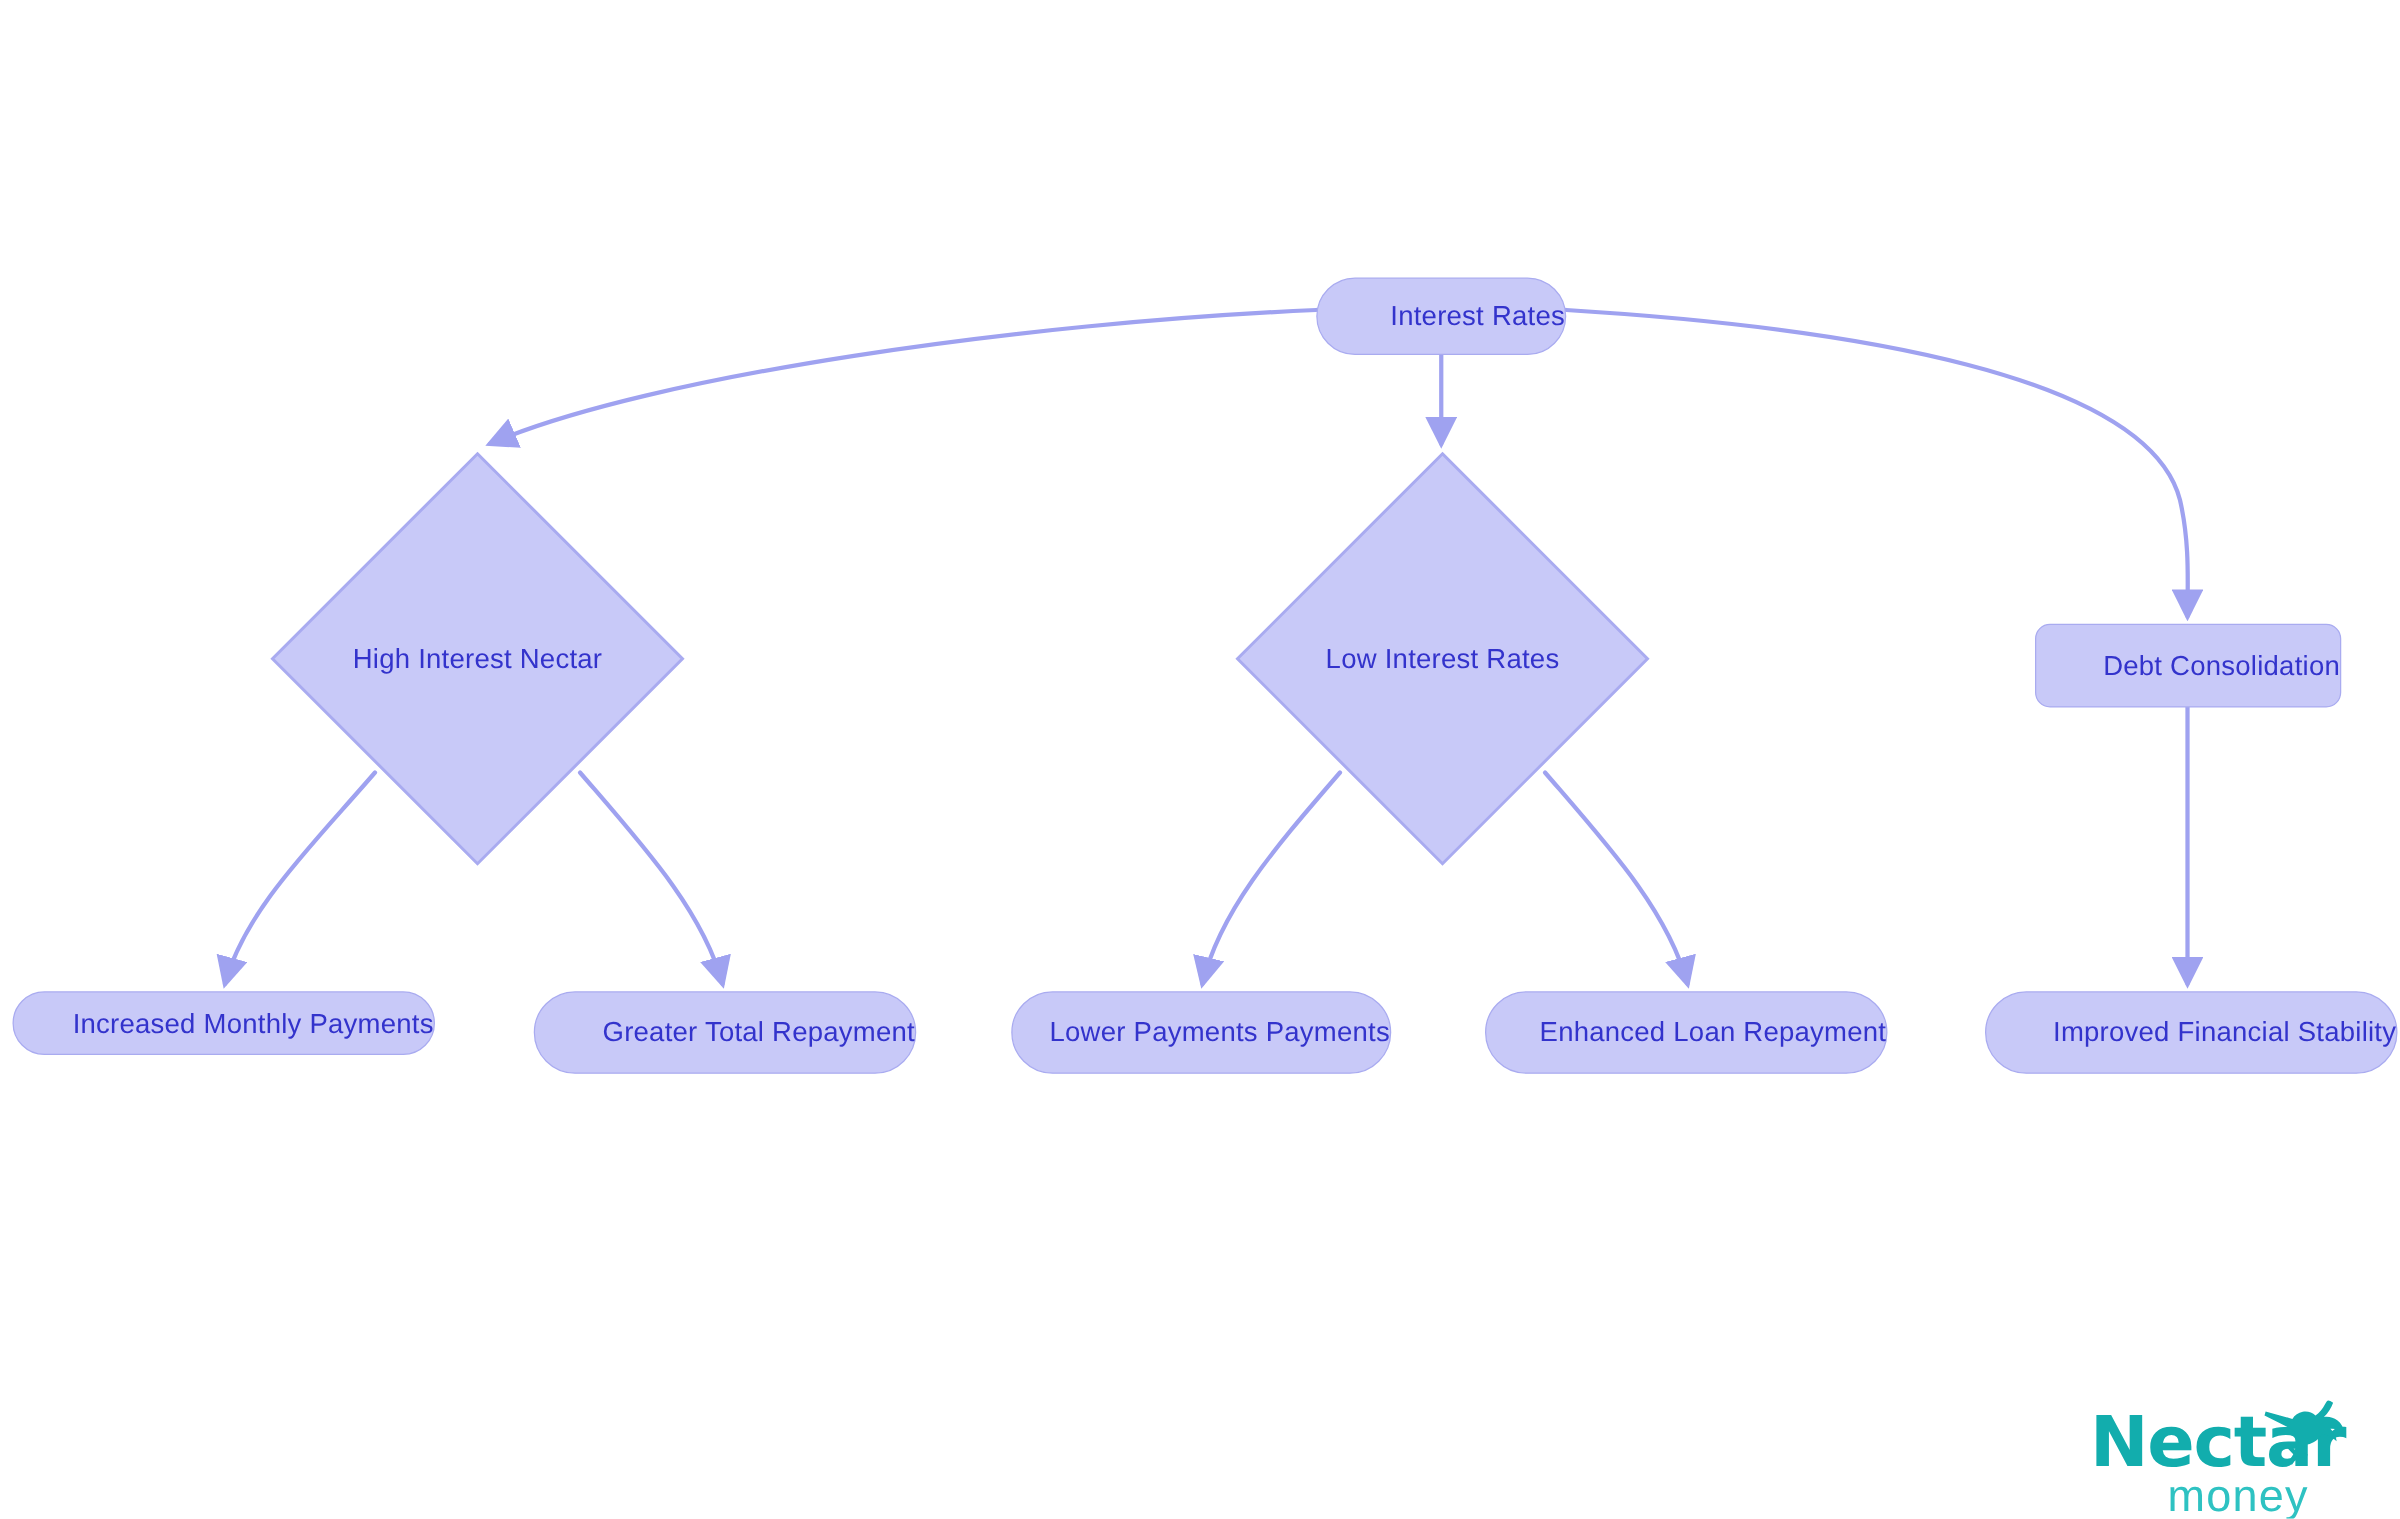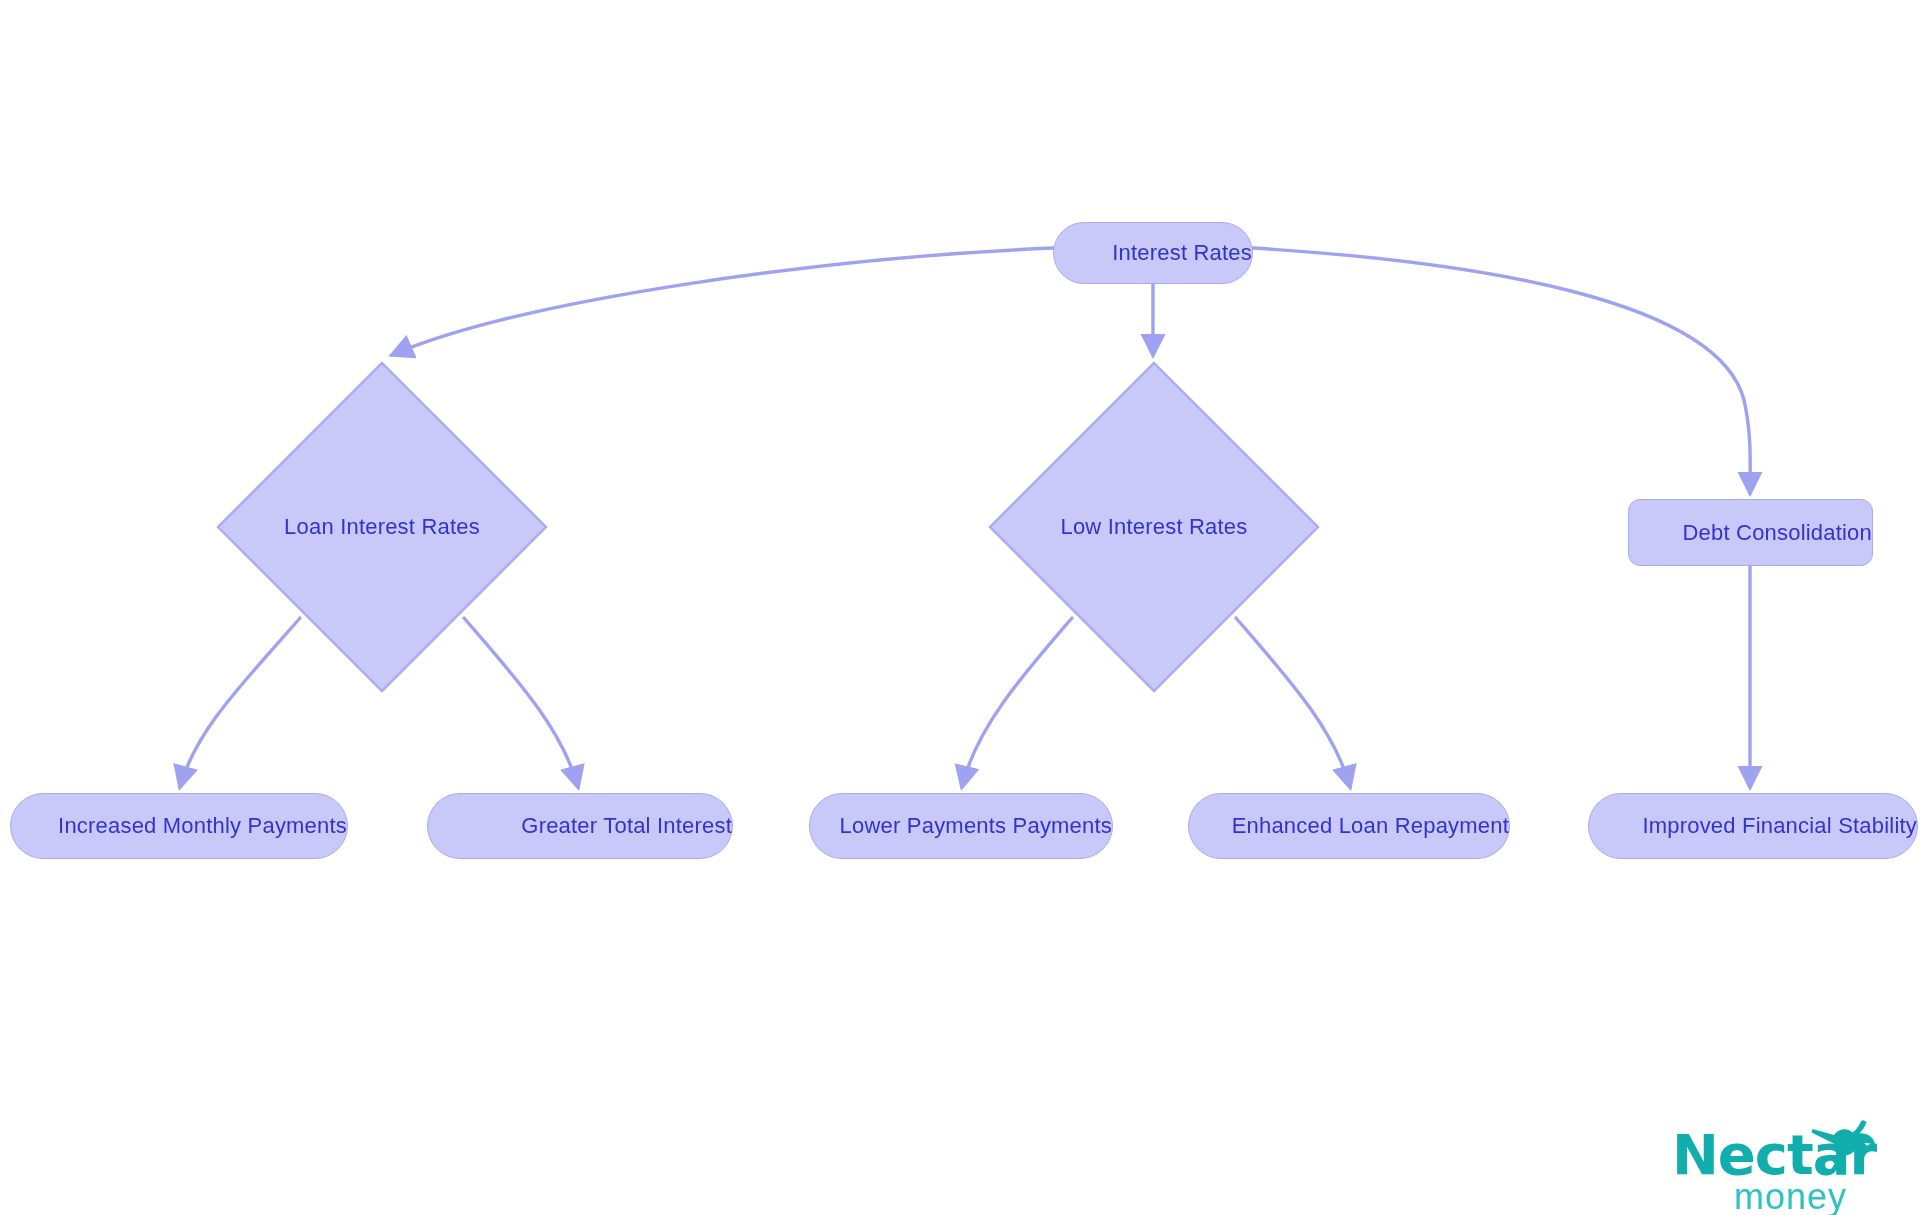--- a/index.html
+++ b/index.html
@@ -134,40 +134,40 @@
   </svg>
 
   <div class="node pill" style="left:1053px; top:222px; width:200px; height:62px;">
     <span>Interest Rates</span>
   </div>
 
   <div class="diamond-wrap" style="left:216px; top:361px; width:332px; height:332px;">
     <svg class="diamond-shape" viewBox="0 0 332 332" xmlns="http://www.w3.org/2000/svg">
       <polygon points="166,2 330,166 166,330 2,166" fill="#c8c9f8" stroke="#a9abf0" stroke-width="2.4"></polygon>
     </svg>
-    <div class="diamond-label">Loan Interest Rates</div>
+    <div class="diamond-label">High Interest Nectar</div>
   </div>
 
   <div class="diamond-wrap" style="left:988px; top:361px; width:332px; height:332px;">
     <svg class="diamond-shape" viewBox="0 0 332 332" xmlns="http://www.w3.org/2000/svg">
       <polygon points="166,2 330,166 166,330 2,166" fill="#c8c9f8" stroke="#a9abf0" stroke-width="2.4"></polygon>
     </svg>
     <div class="diamond-label">Low Interest Rates</div>
   </div>
 
   <div class="node rounded" style="left:1628px; top:499px; width:245px; height:67px;">
     <span>Debt Consolidation</span>
   </div>
 
-  <div class="node pill" style="left:10px; top:793px; width:338px; height:66px;">
+  <div class="node pill" style="left:10px; top:793px; width:338px; height:51px;">
     <span>Increased Monthly Payments</span>
   </div>
 
   <div class="node pill" style="left:427px; top:793px; width:306px; height:66px;">
-    <span>Greater Total Interest</span>
+    <span>Greater Total Repayment</span>
   </div>
 
   <div class="node pill" style="left:809px; top:793px; width:304px; height:66px;">
     <span>Lower Payments Payments</span>
   </div>
 
   <div class="node pill" style="left:1188px; top:793px; width:322px; height:66px;">
     <span>Enhanced Loan Repayment</span>
   </div>
 

